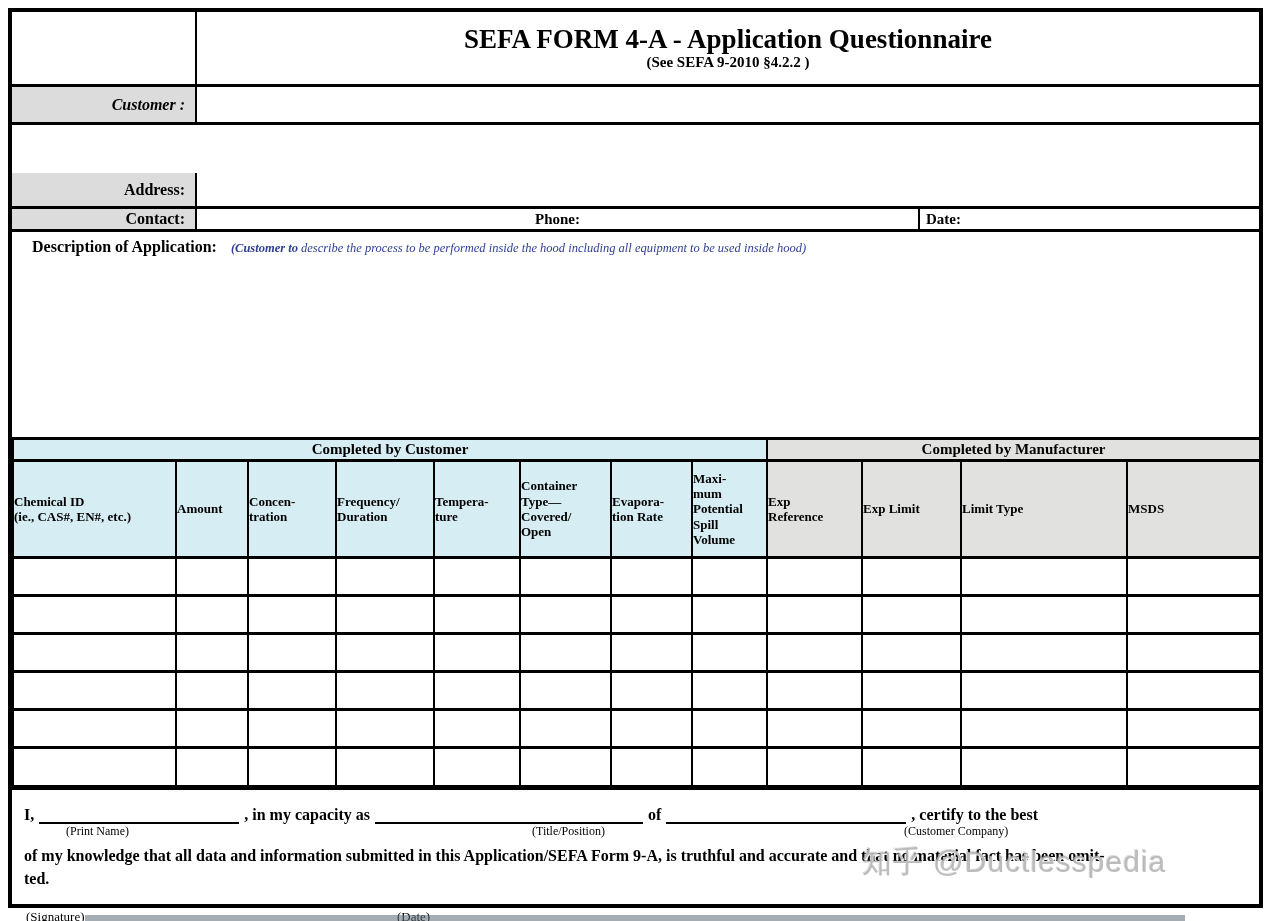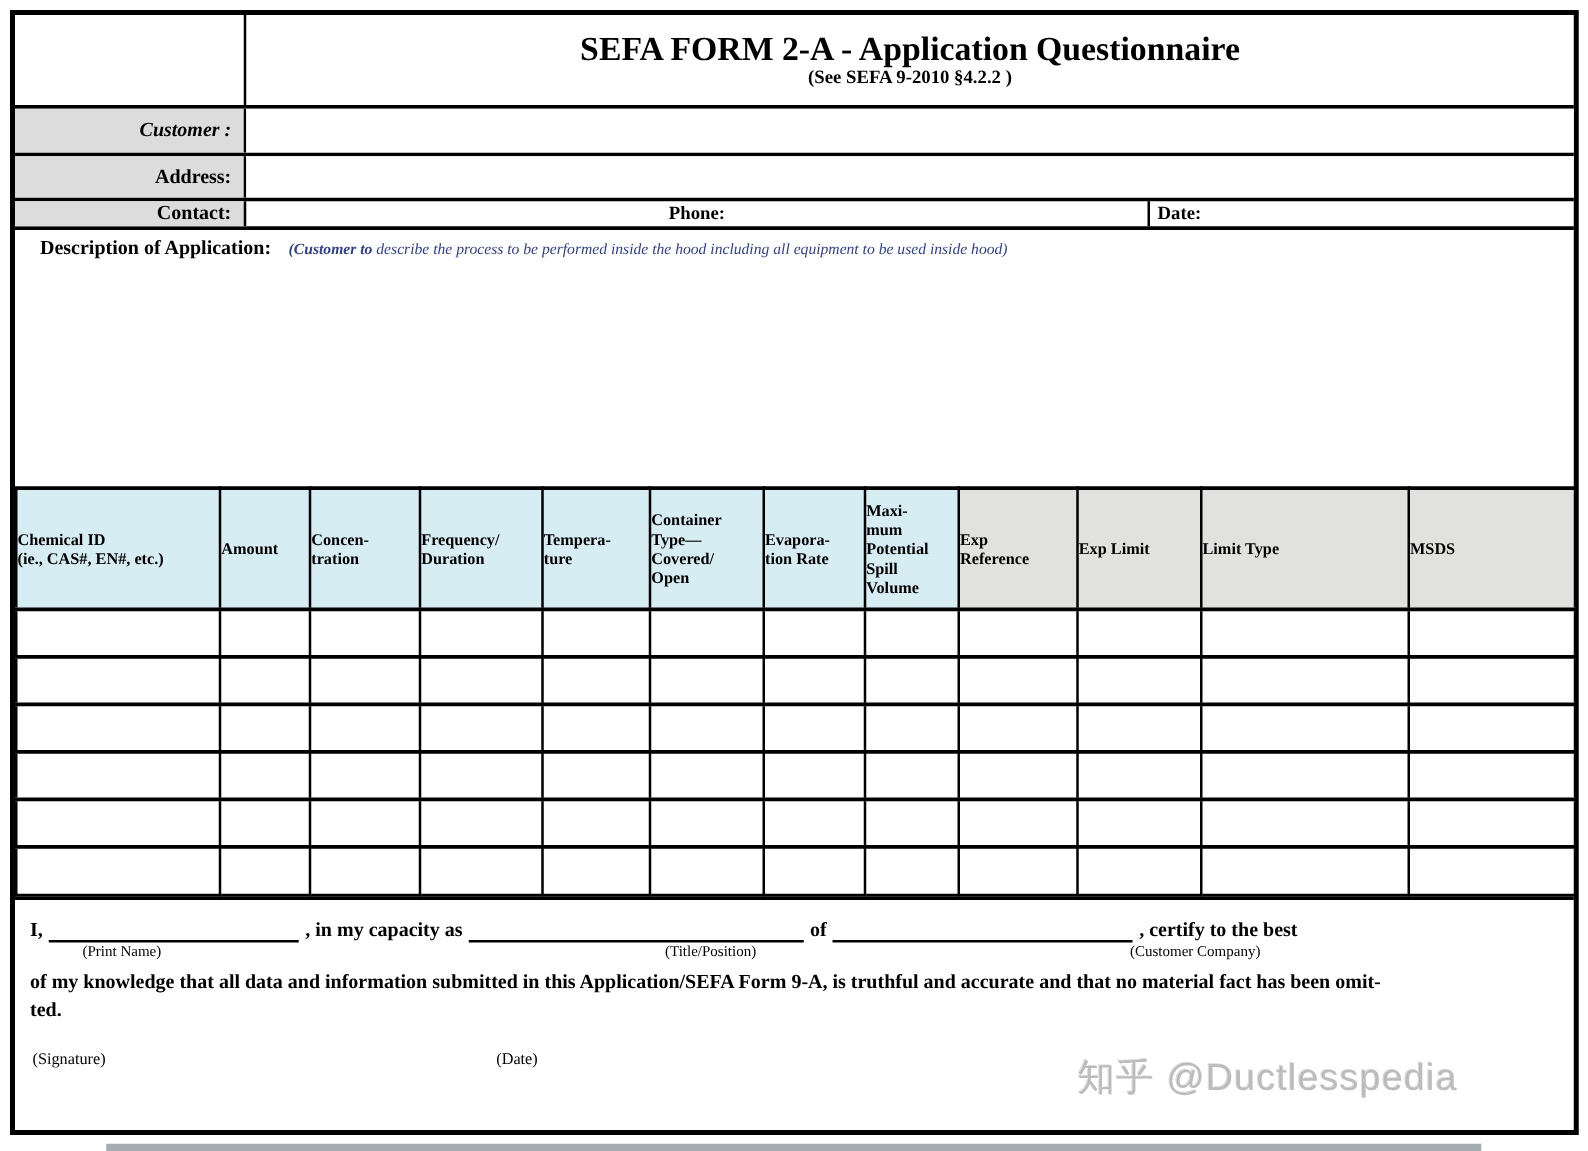--- a/index.html
+++ b/index.html
@@ -21,21 +21,21 @@
   }
   .gray{background:#dcdcdc;}
   .value-cell{flex:1;background:#fff;}
   .title-row{height:75px;}
   .title-cell{
     flex:1;display:flex;flex-direction:column;align-items:center;justify-content:center;
   }
   .form-title{font-size:27px;font-weight:bold;line-height:1.05;}
   .form-subtitle{font-size:15px;font-weight:bold;}
   .customer-row{height:38px;font-style:italic;}
-  .address-row{height:36px;}
+  .address-row{height:36px;margin-top:48px;}
   .contact-row{height:23px;}
   .phone-cell{
     flex:0 0 723px;width:723px;border-right:2px solid #000;box-sizing:border-box;
     display:flex;align-items:center;justify-content:center;
     font-weight:bold;font-size:15px;
   }
   .date-cell{
     flex:1;display:flex;align-items:center;padding-left:6px;
     font-weight:bold;font-size:15px;
   }
@@ -97,21 +97,21 @@
   }
 </style>
 </head>
 <body>
 
 <div class="form-box">
 
   <div class="row title-row">
     <div class="label-cell"></div>
     <div class="title-cell">
-      <div class="form-title">SEFA FORM 2-A - Application Questionnaire</div>
+      <div class="form-title">SEFA FORM 4-A - Application Questionnaire</div>
       <div class="form-subtitle">(See SEFA 9-2010 §4.2.2 )</div>
     </div>
   </div>
 
   <div class="row customer-row">
     <div class="label-cell gray">Customer :</div>
     <div class="value-cell"></div>
   </div>
 
   <div class="row address-row">
@@ -143,20 +143,24 @@
         <col style="width: 86px;">
         <col style="width: 91px;">
         <col style="width: 81px;">
         <col style="width: 75px;">
         <col style="width: 95px;">
         <col style="width: 99px;">
         <col style="width: 166px;">
         <col style="width: 133px;">
       </colgroup>
     <thead>
+      <tr>
+        <th class="band-cell bg-cust" colspan="8">Completed by Customer</th>
+        <th class="band-cell bg-manu" colspan="4">Completed by Manufacturer</th>
+      </tr>
       <tr>
           <th class="colhead bg-cust">Chemical ID
 (ie., CAS#, EN#, etc.)</th>
           <th class="colhead bg-cust">Amount</th>
           <th class="colhead bg-cust">Concen-
 tration</th>
           <th class="colhead bg-cust">Frequency/
 Duration</th>
           <th class="colhead bg-cust">Tempera-
 ture</th>

